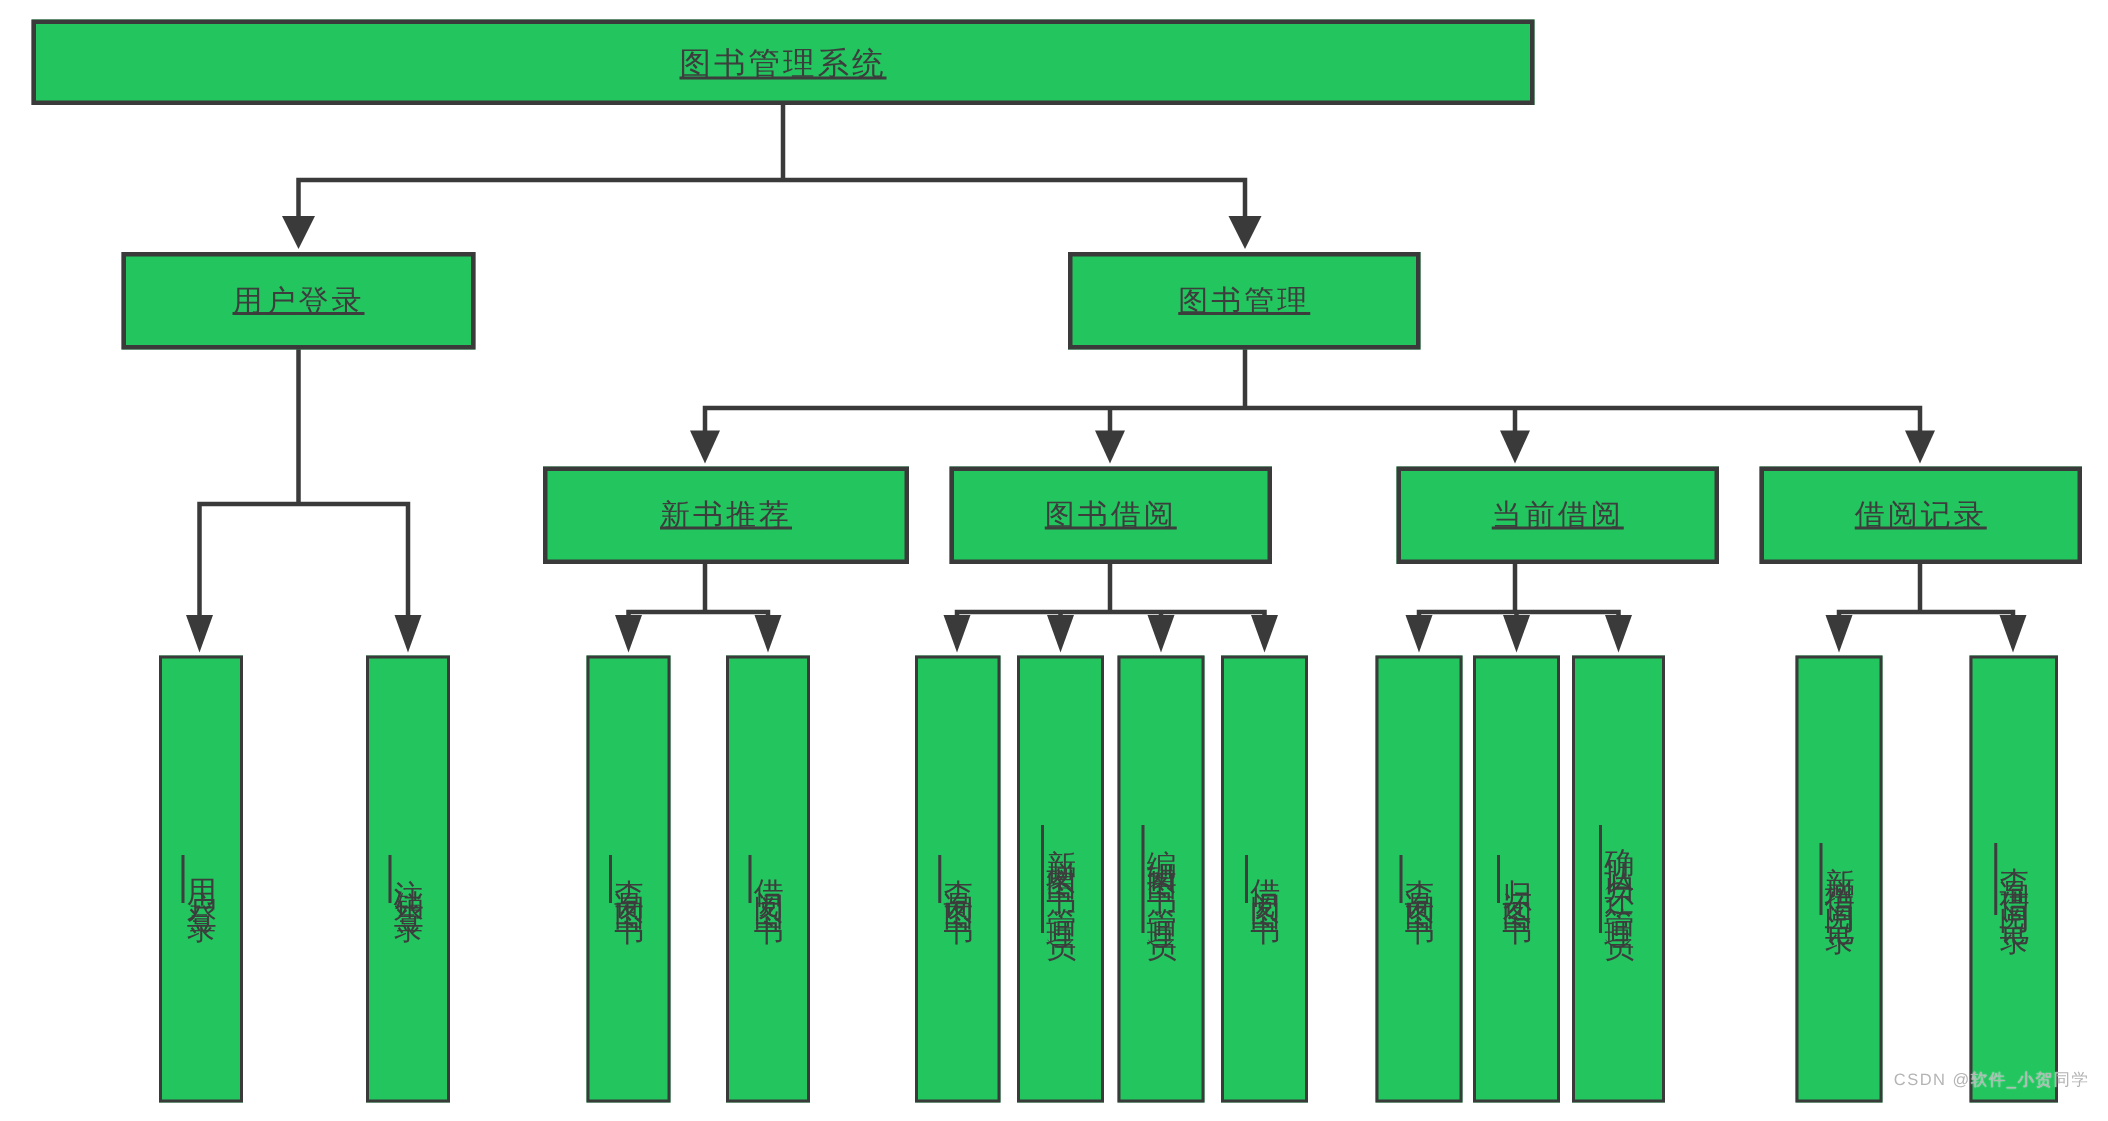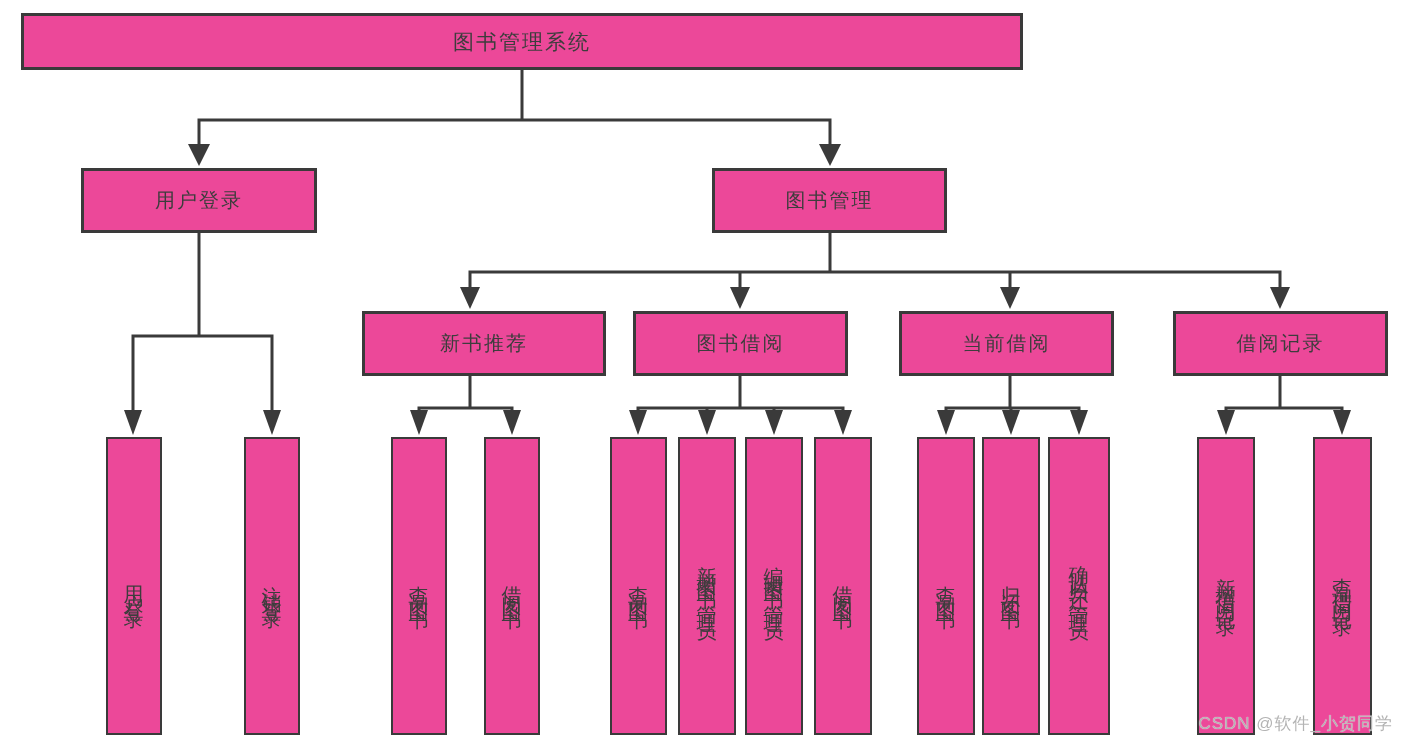--- a/index.html
+++ b/index.html
@@ -2,35 +2,36 @@
 <html><head>
 <meta charset="utf-8">
 <style>
   html,body{margin:0;padding:0;background:#ffffff;}
   .stage{
     position:relative;width:1405px;height:747px;background:#ffffff;overflow:hidden;
     font-family:"Liberation Sans","DejaVu Sans",sans-serif;
   }
   .connectors{position:absolute;left:0;top:0;width:1405px;height:747px;}
   .box{
-    position:absolute;box-sizing:border-box;background:#ec4899;
+    position:absolute;box-sizing:border-box;background:#22c55e;
     border:3px solid #3a3a3a;display:flex;align-items:center;justify-content:center;
     color:#3d3d3d;
+    text-decoration:underline;
   }
   .root-box{font-size:21px;letter-spacing:2px;}
   .l2-box,.l3-box{font-size:20px;letter-spacing:2px;}
   .leaf{border-width:2px;}
   .vtext{
     writing-mode:vertical-rl;text-orientation:mixed;
     font-size:20px;letter-spacing:8px;line-height:1;
     color:#3d3d3d;white-space:nowrap;
   }
   .watermark{
     position:absolute;top:712px;right:12px;
-    font-size:17px;color:#b4b4b4;letter-spacing:1px;
+    font-size:11px;color:#b4b4b4;letter-spacing:1px;
     text-shadow:0 0 1px #ffffff;
   }
 </style>
 </head>
 <body>
 
 <div class="stage">
 
   <svg class="connectors" viewBox="0 0 1405 747" xmlns="http://www.w3.org/2000/svg" aria-hidden="true">
     <g stroke="#3a3a3a" stroke-width="3" fill="none">
@@ -85,21 +86,21 @@
   <div class="box l2-box" style="left:712px;top:168px;width:235px;height:65px;justify-content:center;">
     <span>图书管理</span>
   </div>
 
   <div class="box l3-box" style="left:362px;top:311px;width:244px;height:65px;">
     <span>新书推荐</span>
   </div>
   <div class="box l3-box" style="left:633px;top:311px;width:215px;height:65px;">
     <span>图书借阅</span>
   </div>
-  <div class="box l3-box" style="left:899px;top:311px;width:215px;height:65px;">
+  <div class="box l3-box" style="left:931px;top:311px;width:215px;height:65px;">
     <span>当前借阅</span>
   </div>
   <div class="box l3-box" style="left:1173px;top:311px;width:215px;height:65px;">
     <span>借阅记录</span>
   </div>
 
   <div class="box leaf" style="left:106px;top:437px;width:56px;height:298px;">
     <span class="vtext">用户登录</span>
   </div>
   <div class="box leaf" style="left:244px;top:437px;width:56px;height:298px;">

